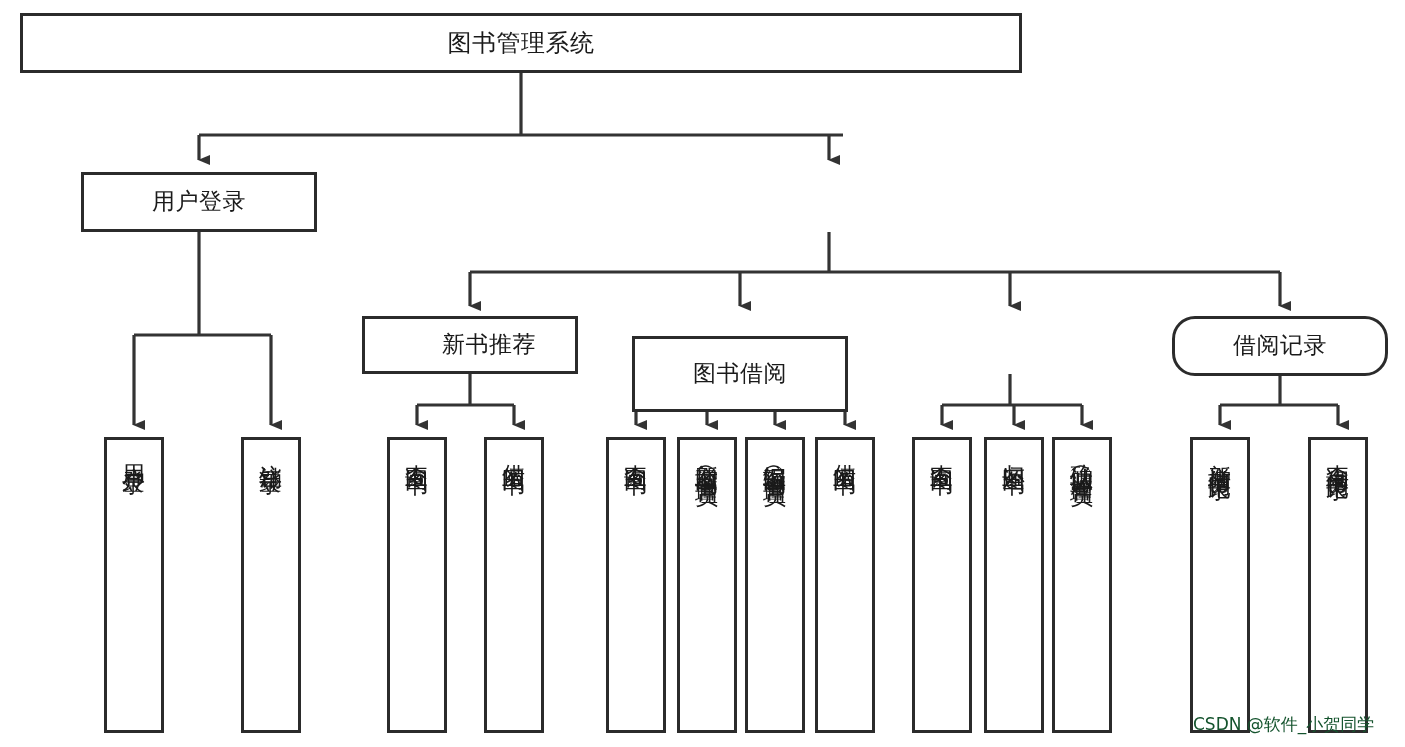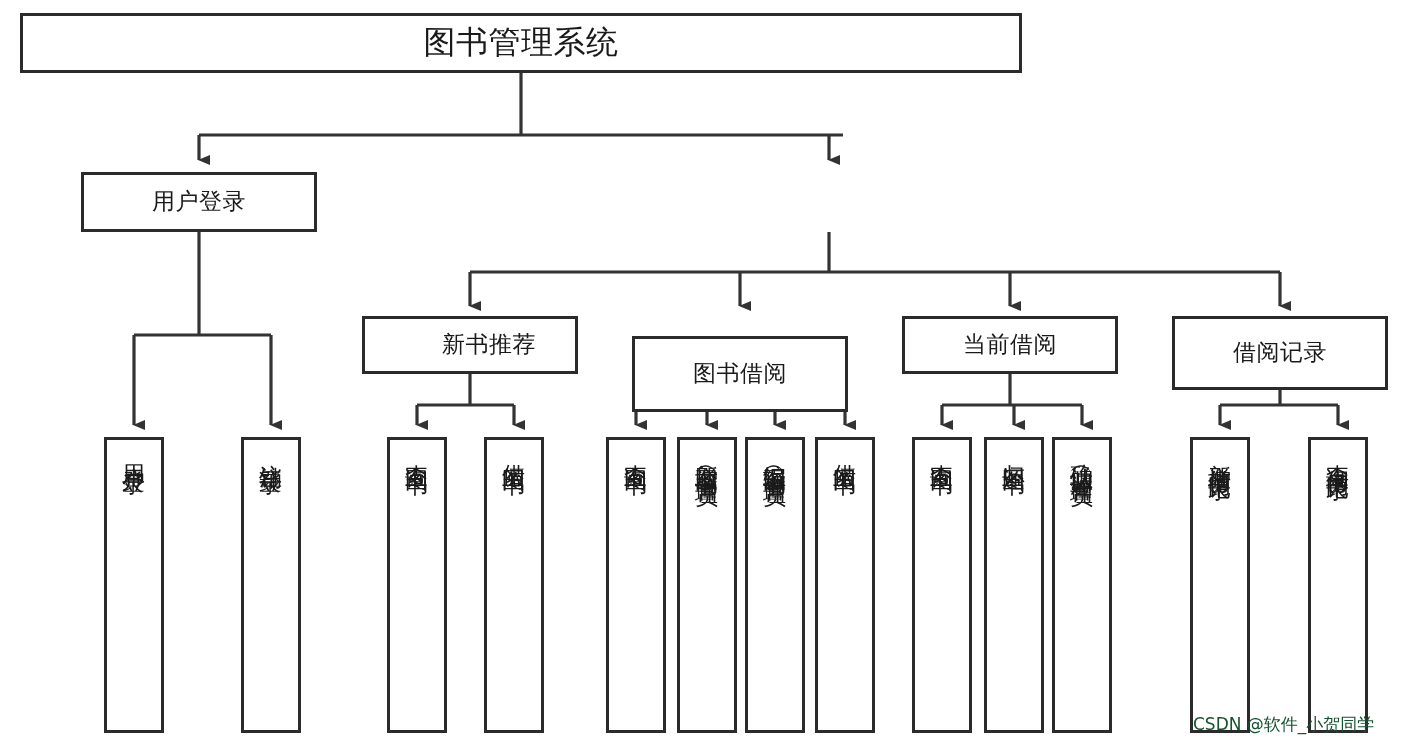--- a/index.html
+++ b/index.html
@@ -52,21 +52,21 @@
     padding-top: 6px;
   }
   .node.vert .lbl {
     writing-mode: vertical-rl;
     text-orientation: upright;
     font-size: 23px;
     line-height: 1.05;
     letter-spacing: 3px;
     white-space: nowrap;
   }
-  .node.root .lbl { font-size: 32px; }
+  .node.root .lbl { font-size: 24px; }
   #watermark {
     position: absolute;
     left: 1193px;
     top: 713px;
     font-size: 17px;
     color: #14532d;
     white-space: nowrap;
     z-index: 5;
     font-family: "DejaVu Sans", "Liberation Sans", sans-serif;
   }
@@ -133,24 +133,21 @@
   <div class="node horiz" style="left: 81px; top: 172px; width: 236px; height: 60px;">
     <span class="lbl">用户登录</span>
   </div>
 
   <div class="node horiz" style="left: 362px; top: 316px; width: 216px; height: 58px; padding-left: 38px;">
     <span class="lbl">新书推荐</span>
   </div>
   <div class="node horiz" style="left: 632px; top: 336px; width: 216px; height: 76px;">
     <span class="lbl">图书借阅</span>
   </div>
-  <div class="node horiz" style="left: 902px; top: 316px; width: 216px; height: 58px;">
-    <span class="lbl">当前借阅</span>
-  </div>
-  <div class="node horiz" style="left: 1172px; top: 316px; width: 216px; height: 74px;">
+  <div class="node horiz" style="left: 1172px; top: 316px; width: 216px; height: 60px; border-radius: 23px;">
     <span class="lbl">借阅记录</span>
   </div>
 
   <div class="node vert" style="left: 104px; top: 437px; width: 60px; height: 296px;">
     <span class="lbl">用户登录</span>
   </div>
   <div class="node vert" style="left: 241px; top: 437px; width: 60px; height: 296px;">
     <span class="lbl">注销登录</span>
   </div>
   <div class="node vert" style="left: 387px; top: 437px; width: 60px; height: 296px;">

